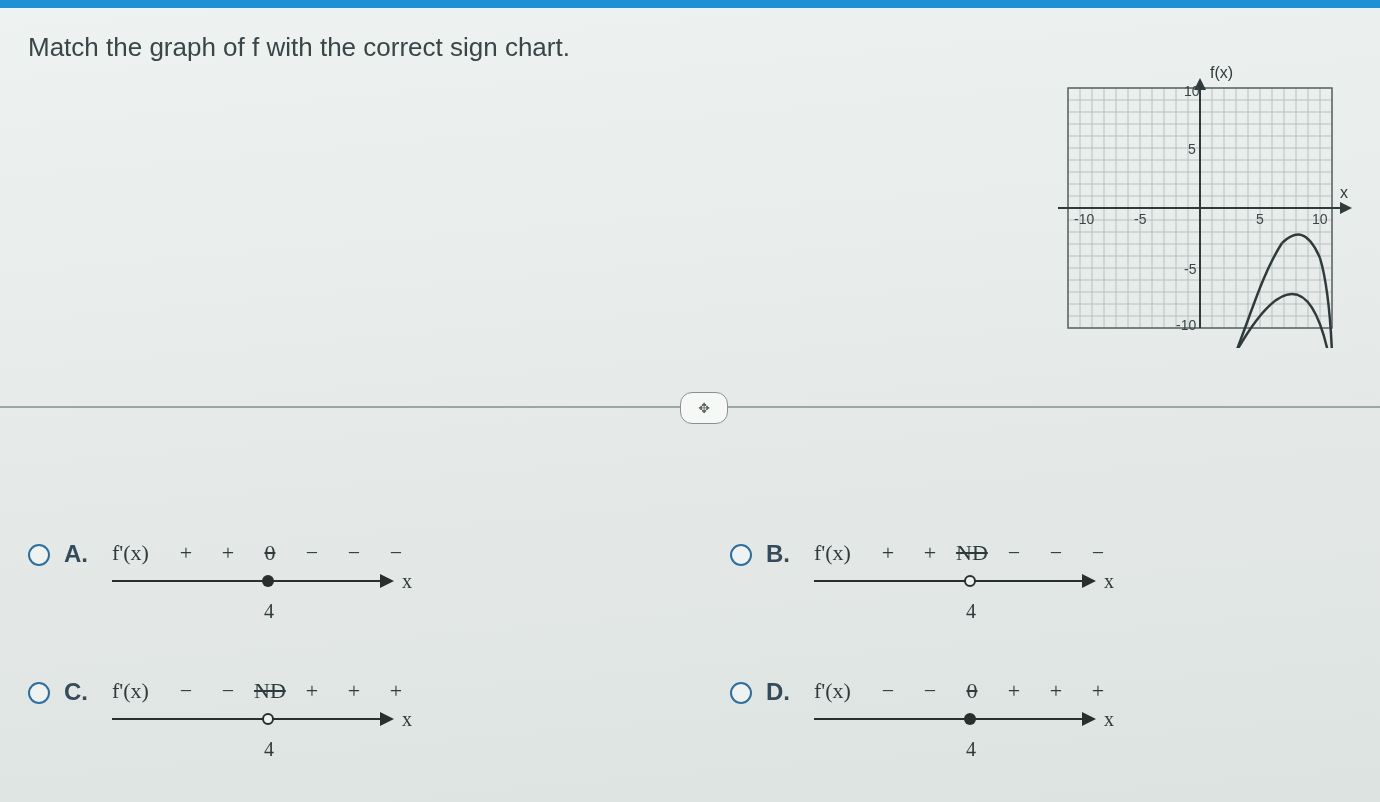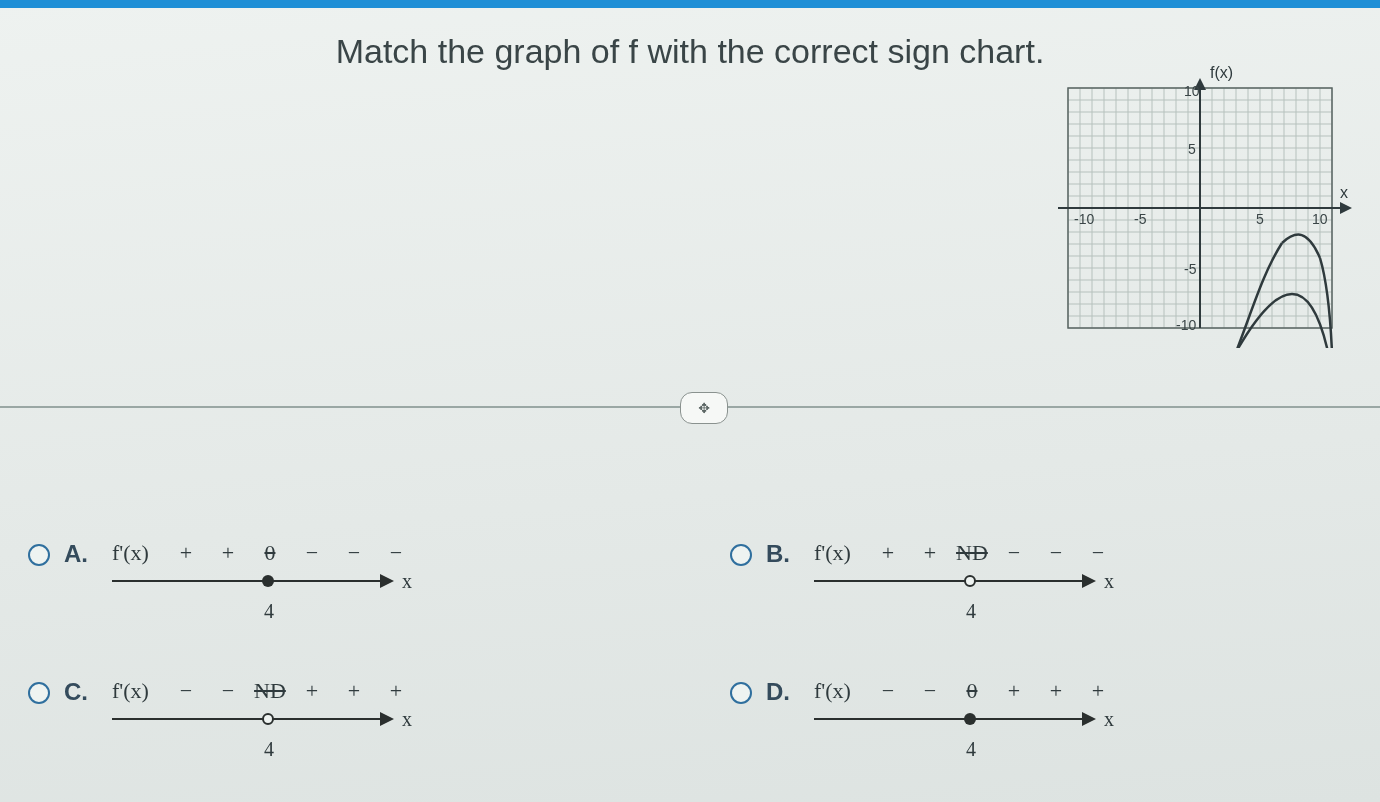--- a/index.html
+++ b/index.html
@@ -15,24 +15,23 @@
     position: relative;
     width: 1380px; height: 802px;
     background: linear-gradient(175deg, #eef2f0 0%, #e4e9e7 60%, #dde3e1 100%);
     padding: 20px 28px;
   }
   .top-bar {
     position: absolute; top: 0; left: 0; right: 0; height: 8px;
     background: #1f8fd6;
   }
   .question-text {
-    font-size: 34px;
+    font-size: 26px;
     color: #3a4547;
     margin-top: 12px;
-    text-align: center;
   }
   .graph-box {
     position: absolute;
     top: 58px; right: 28px;
     width: 304px; height: 290px;
   }
   .graph-box svg { width: 100%; height: 100%; }
   .divider {
     position: absolute;
     top: 406px; left: 0; right: 0;

